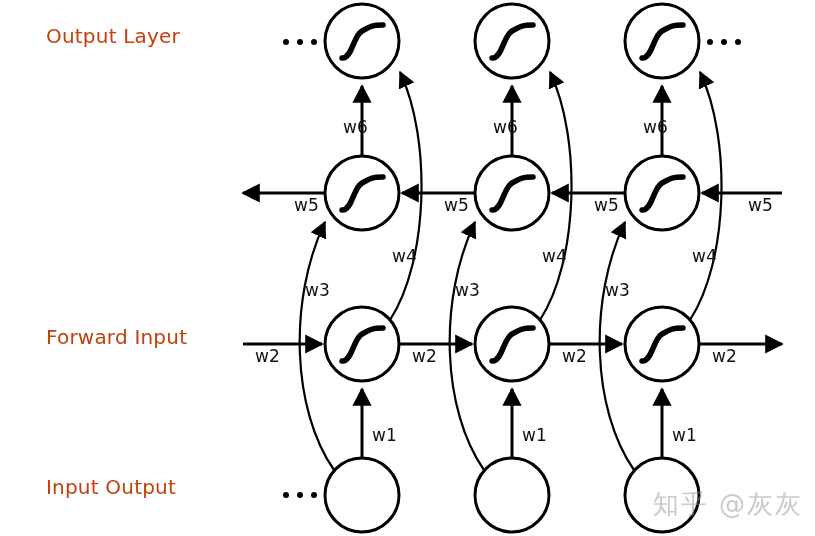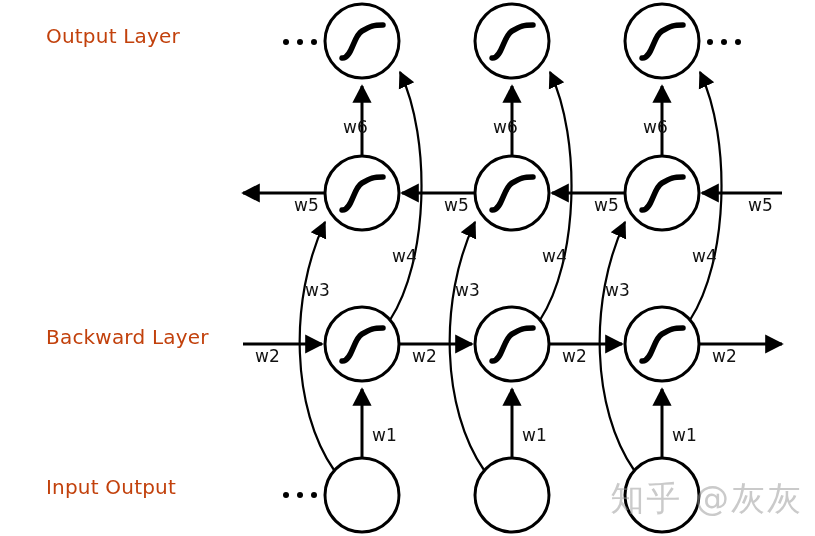--- a/index.html
+++ b/index.html
@@ -57,34 +57,34 @@
     stroke-width: 2.2;
     fill: none;
   }
   .dot {
     fill: #000000;
   }
   .watermark {
     position: absolute;
     right: 12px;
     bottom: 14px;
-    font-size: 34px;
+    font-size: 26px;
     color: rgba(150,150,150,0.50);
     letter-spacing: 2px;
     white-space: nowrap;
     font-family: "DejaVu Sans", "Liberation Sans", sans-serif;
   }
 </style>
 </head>
 <body>
 
 <div id="canvas">
 
   <div class="layer-label" style="left:46px; top:24px;">Output Layer</div>
-  <div class="layer-label" style="left:46px; top:325px;">Backward Layer</div>
+  <div class="layer-label" style="left:46px; top:325px;">Forward Input</div>
   <div class="layer-label" style="left:46px; top:475px;">Input Output</div>
 
   <svg class="diagram" viewBox="0 0 815 536">
     <defs>
       <marker id="arrowhead" markerWidth="7" markerHeight="7" refX="5.6" refY="3.5" orient="auto" markerUnits="strokeWidth">
         <path d="M0,0.3 L6.2,3.5 L0,6.7 Z" fill="#000000"></path>
       </marker>
       <marker id="arrowhead-sm" markerWidth="8.5" markerHeight="8.5" refX="7" refY="4.25" orient="auto" markerUnits="strokeWidth">
         <path d="M0,0.4 L7.6,4.25 L0,8.1 Z" fill="#000000"></path>
       </marker>

